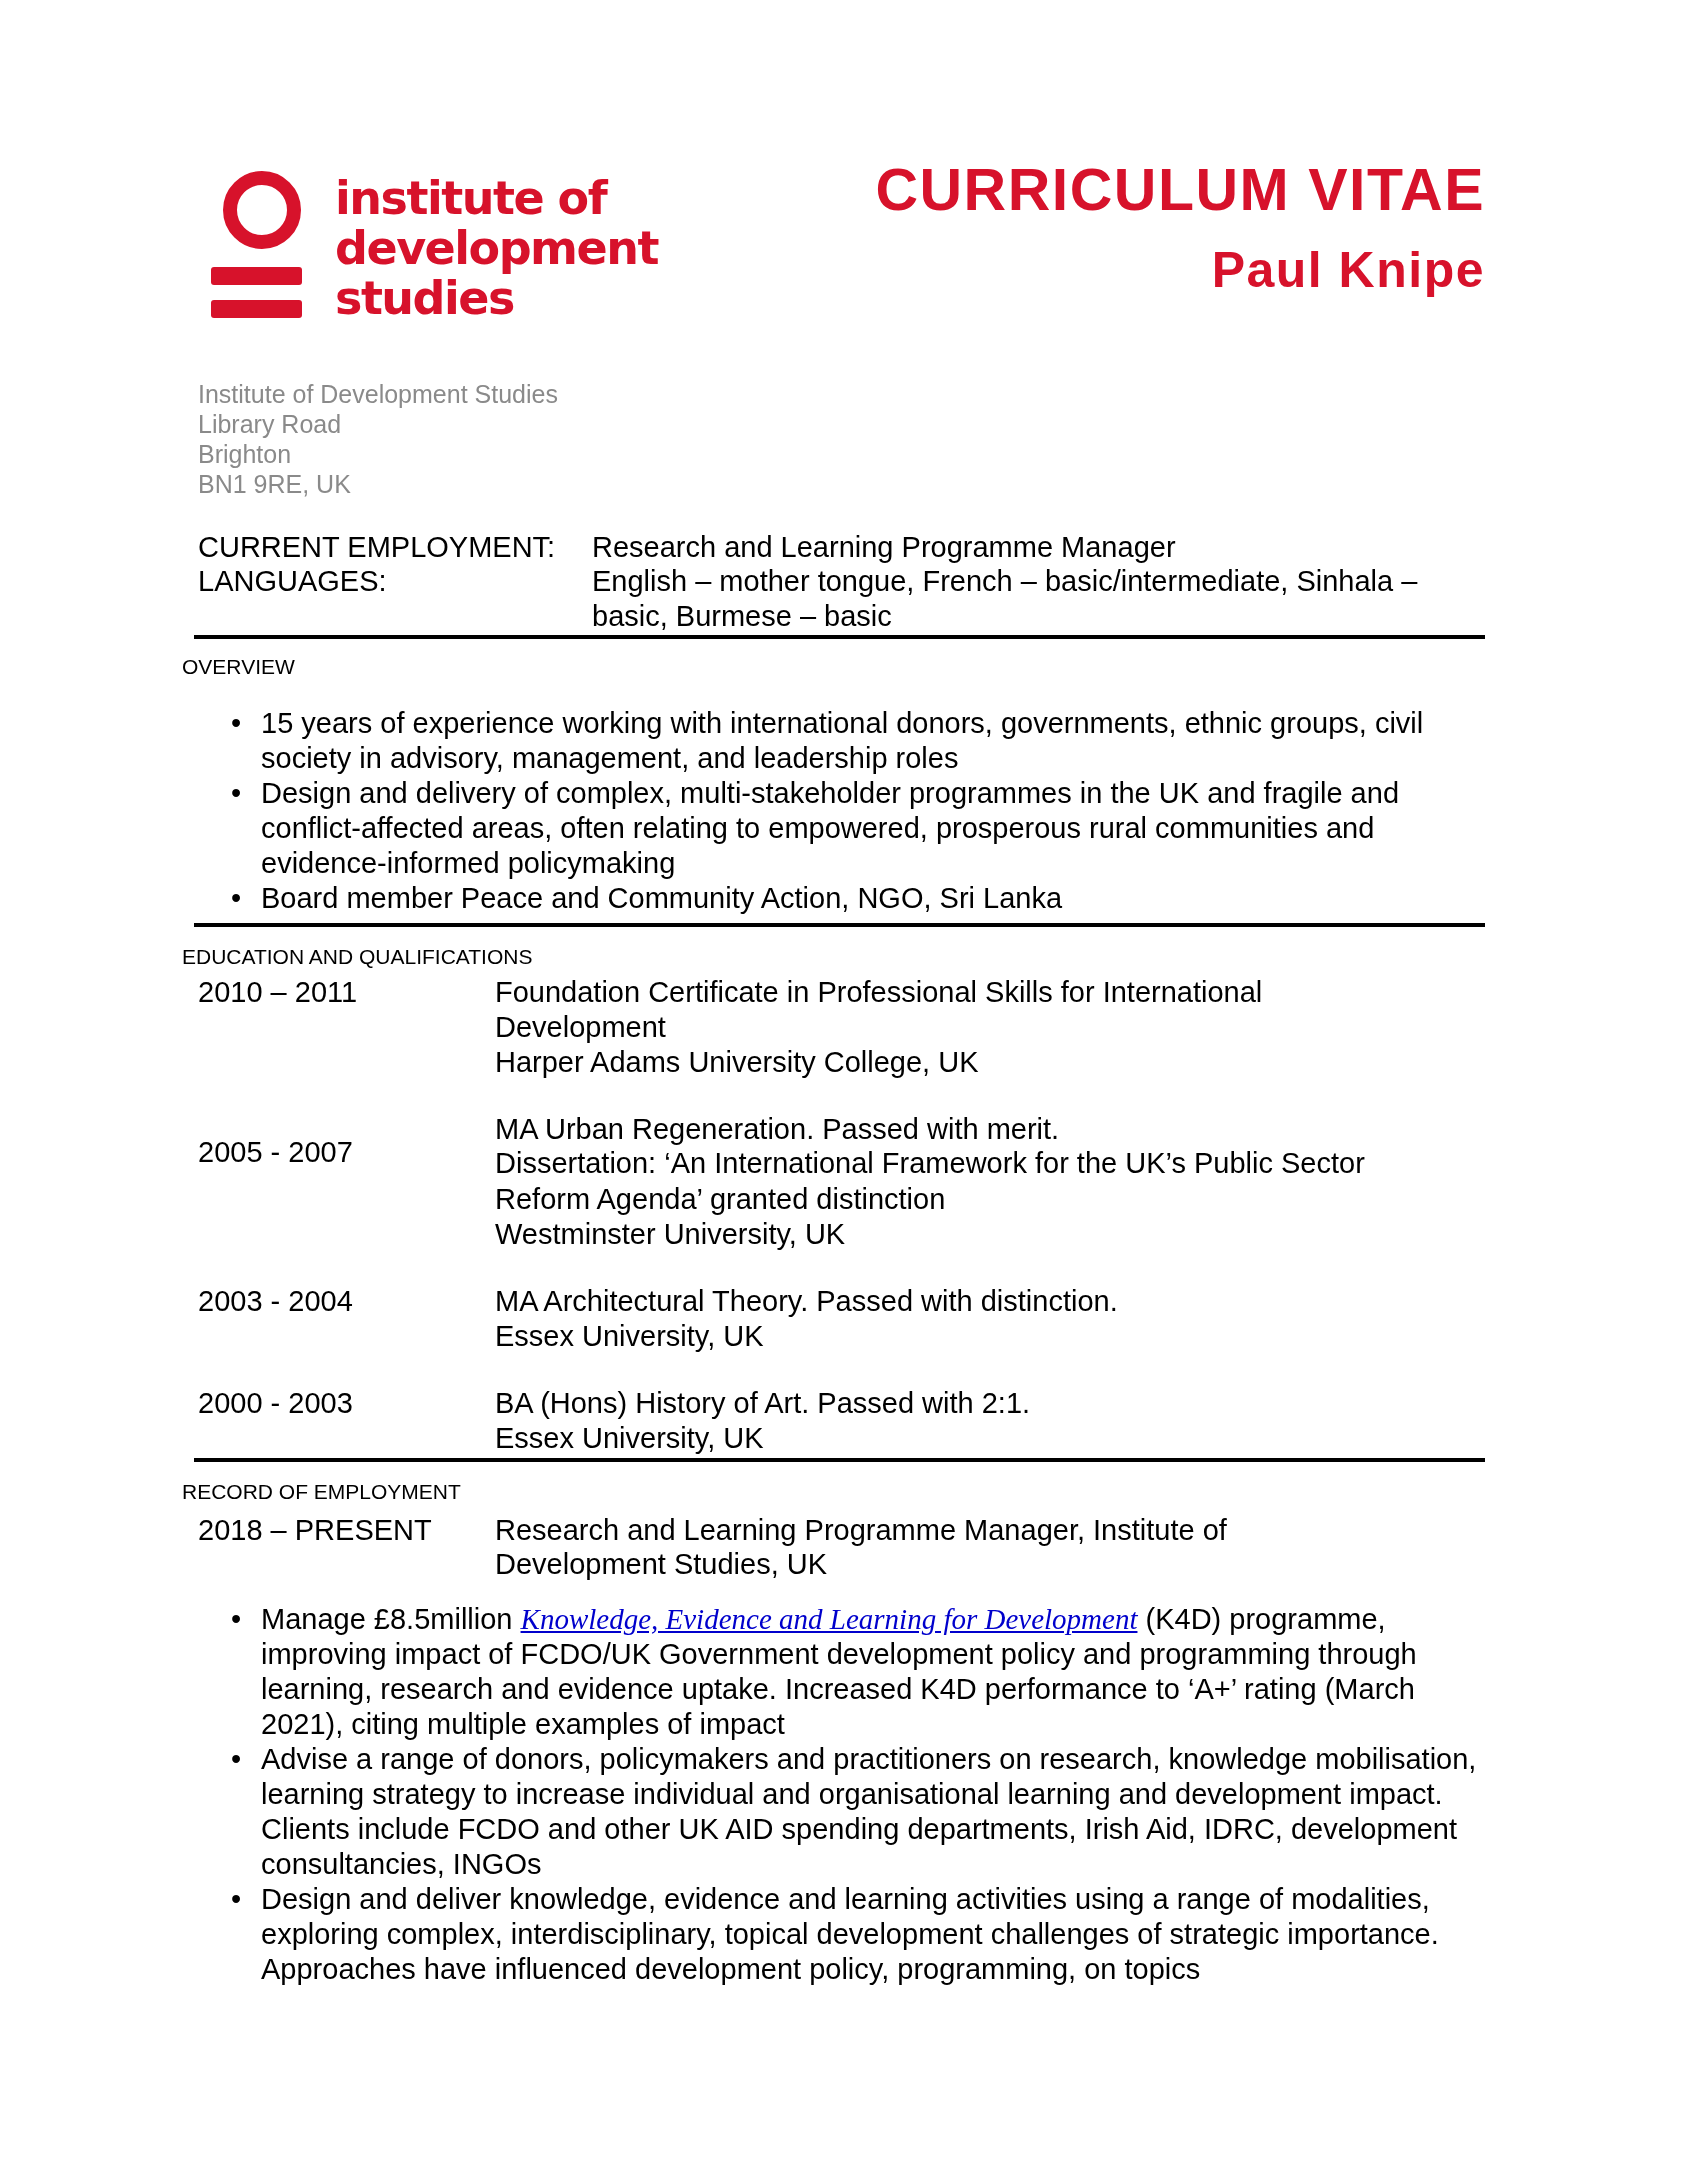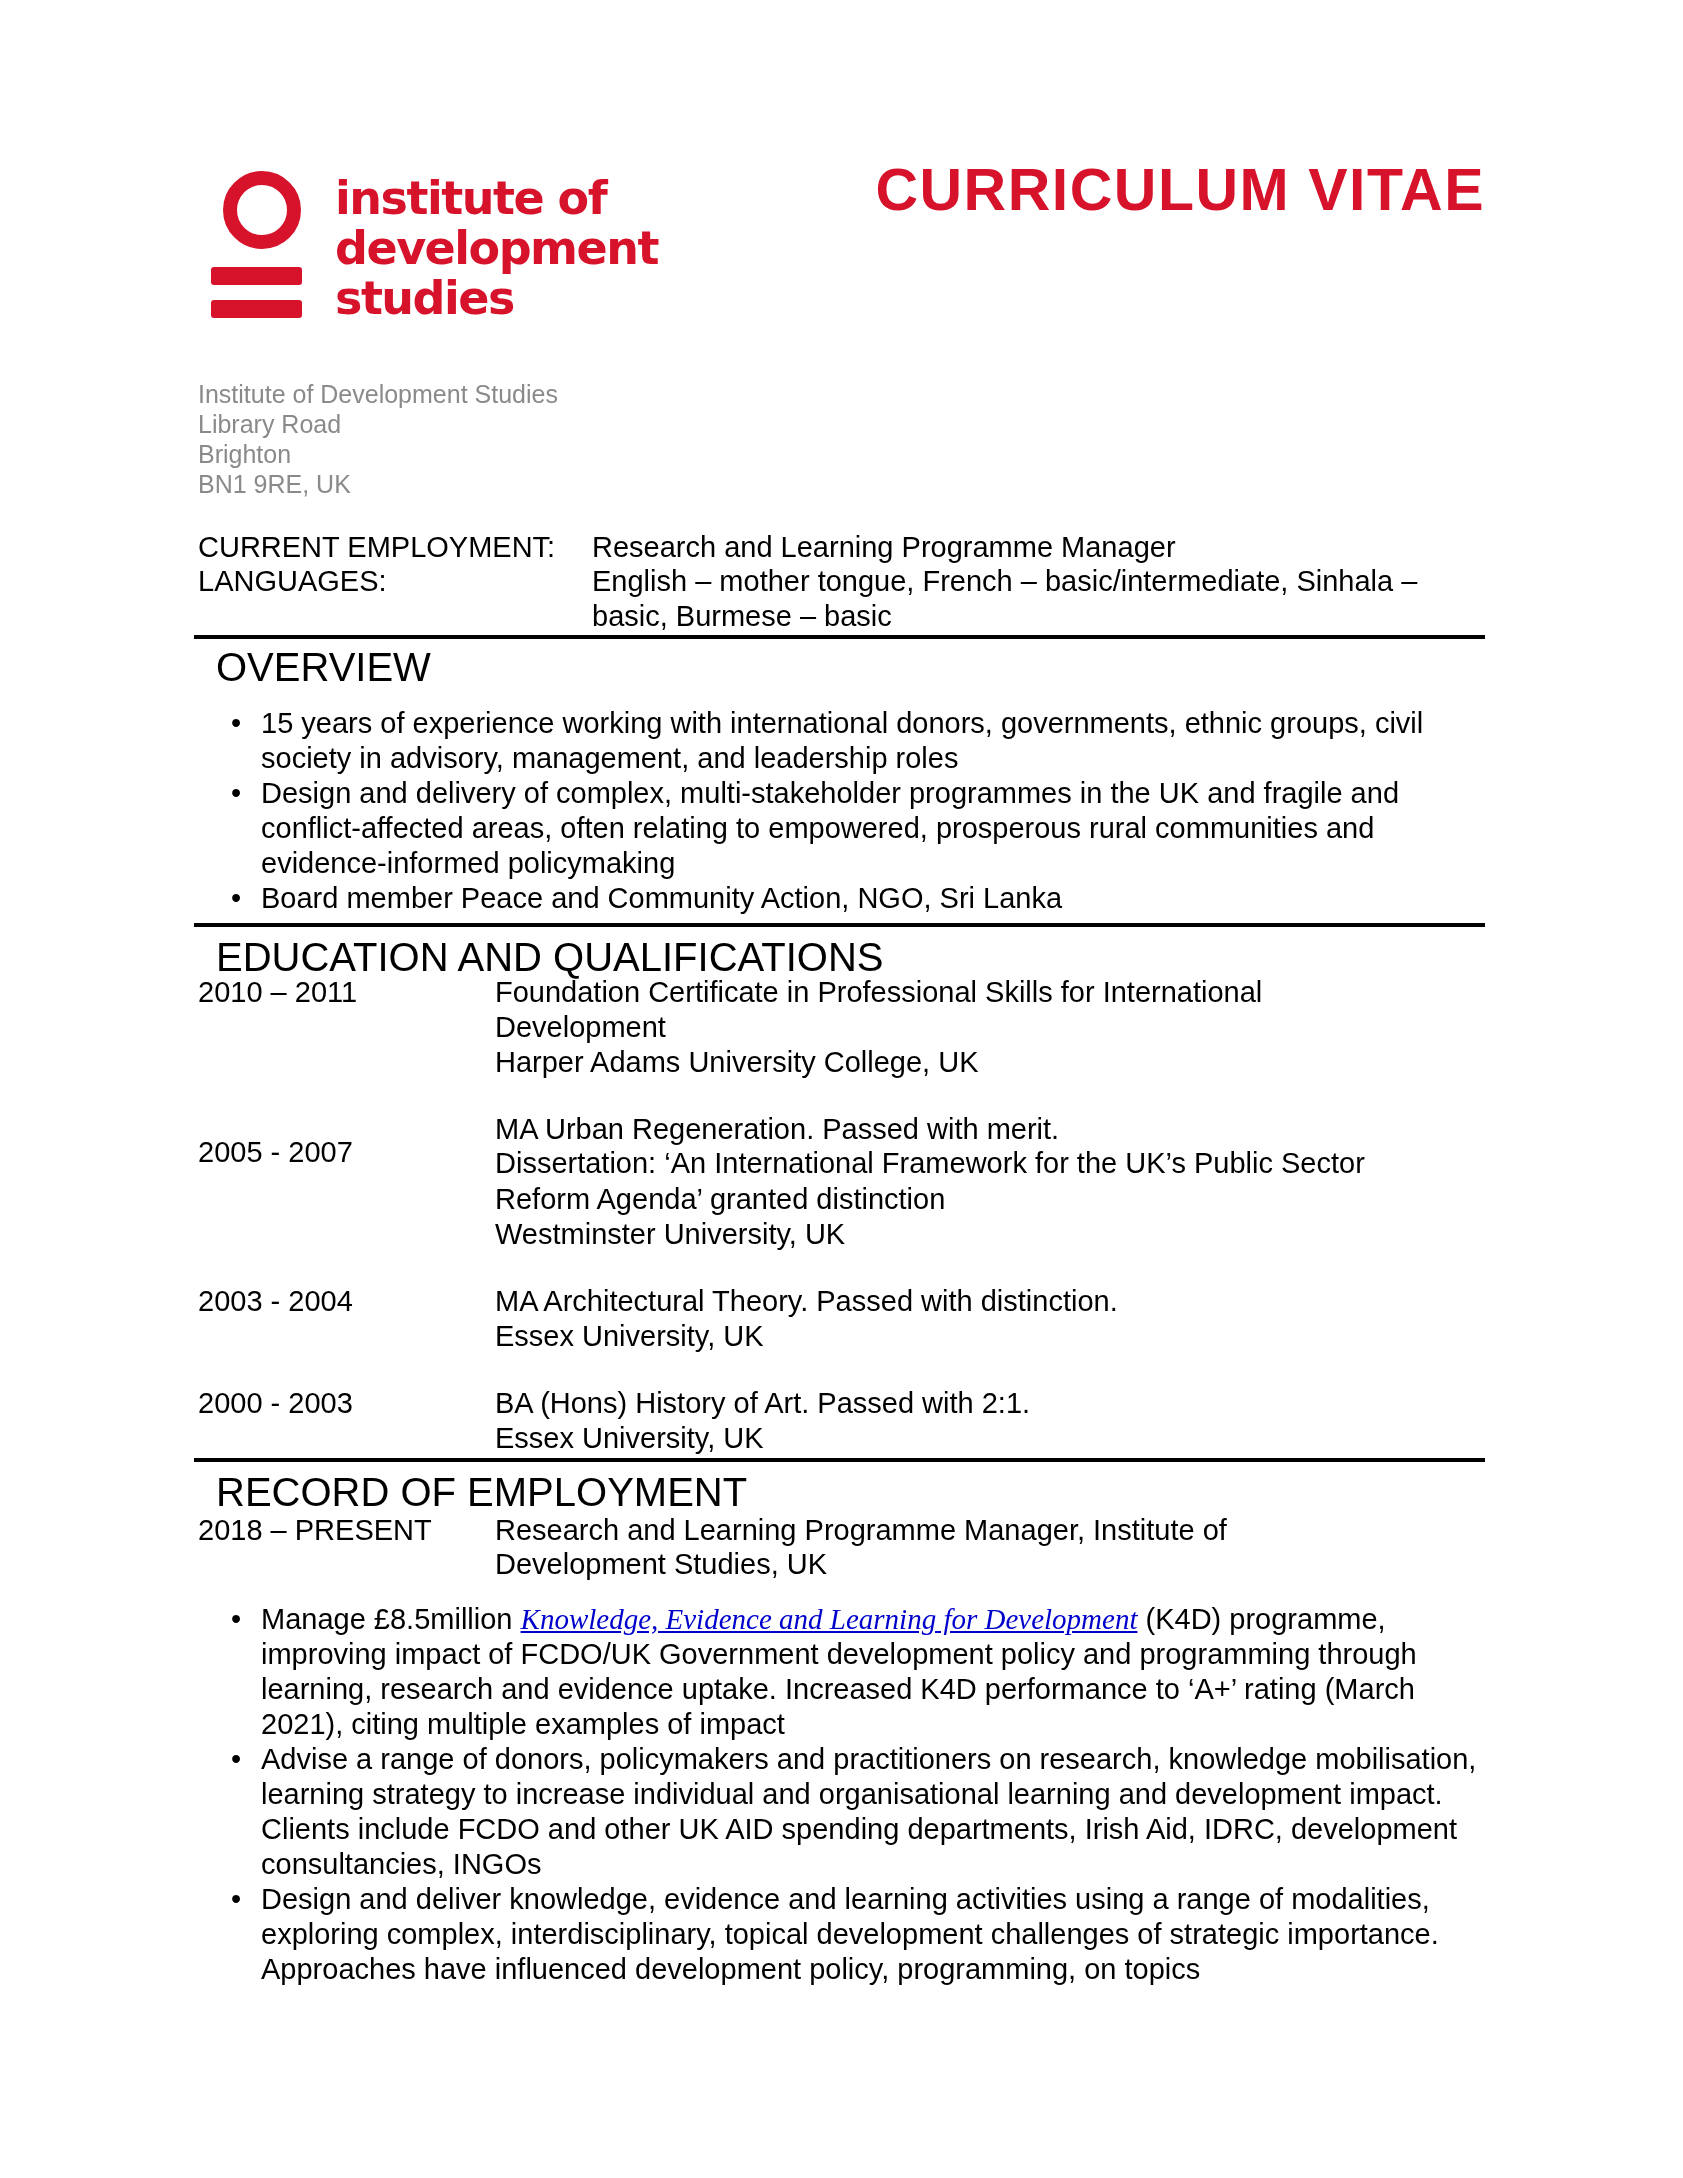--- a/index.html
+++ b/index.html
@@ -21,21 +21,21 @@
 
   
   .addr { position: absolute; top: 379px; color: #8a8a8a; font-size: 25px; line-height: 30px; white-space: nowrap; }
   .addr.left { left: 198px; }
   .addr.right { left: 691px; }
 
   
   .t { position: absolute; font-size: 29px; line-height: 35px; white-space: nowrap; }
   .b { font-weight: normal; }
   .rule { position: absolute; left: 194px; width: 1291px; height: 4px; background: #000; }
-  .heading { position: absolute; left: 216px; font-size: 40px; line-height: 38px; white-space: nowrap; }
+  .heading { position: absolute; left: 182px; font-size: 21px; line-height: 38px; white-space: nowrap; }
 
   ul.bul { position: absolute; left: 231px; margin: 0; padding: 0; list-style: none; width: 1267px; }
   ul.bul li { position: relative; padding-left: 30px; font-size: 29px; line-height: 35px; }
   ul.bul li::before { content: "\2022"; position: absolute; left: 0; top: 0; font-size: 29px; }
 
   .link { color: #0000cc; font-style: italic; text-decoration: underline; font-family: Liberation Serif, serif; }
 </style>
 </head>
 <body>
 
@@ -48,20 +48,21 @@
       <div class="logo-bar b2"></div>
     </div>
     <div class="logo-text">
       <div>institute of</div>
       <div>development</div>
       <div>studies</div>
     </div>
   </div>
 
   <div class="cv-title">CURRICULUM VITAE</div>
+  <div class="cv-name">Paul Knipe</div>
 
   <div class="addr left">
     <div>Institute of Development Studies</div>
     <div>Library Road</div>
     <div>Brighton</div>
     <div>BN1 9RE, UK</div>
   </div>
 
   <div class="t" style="left:198px; top:530px;">CURRENT EMPLOYMENT:</div>
   <div class="t" style="left:592px; top:530px;">Research and Learning Programme Manager</div>

